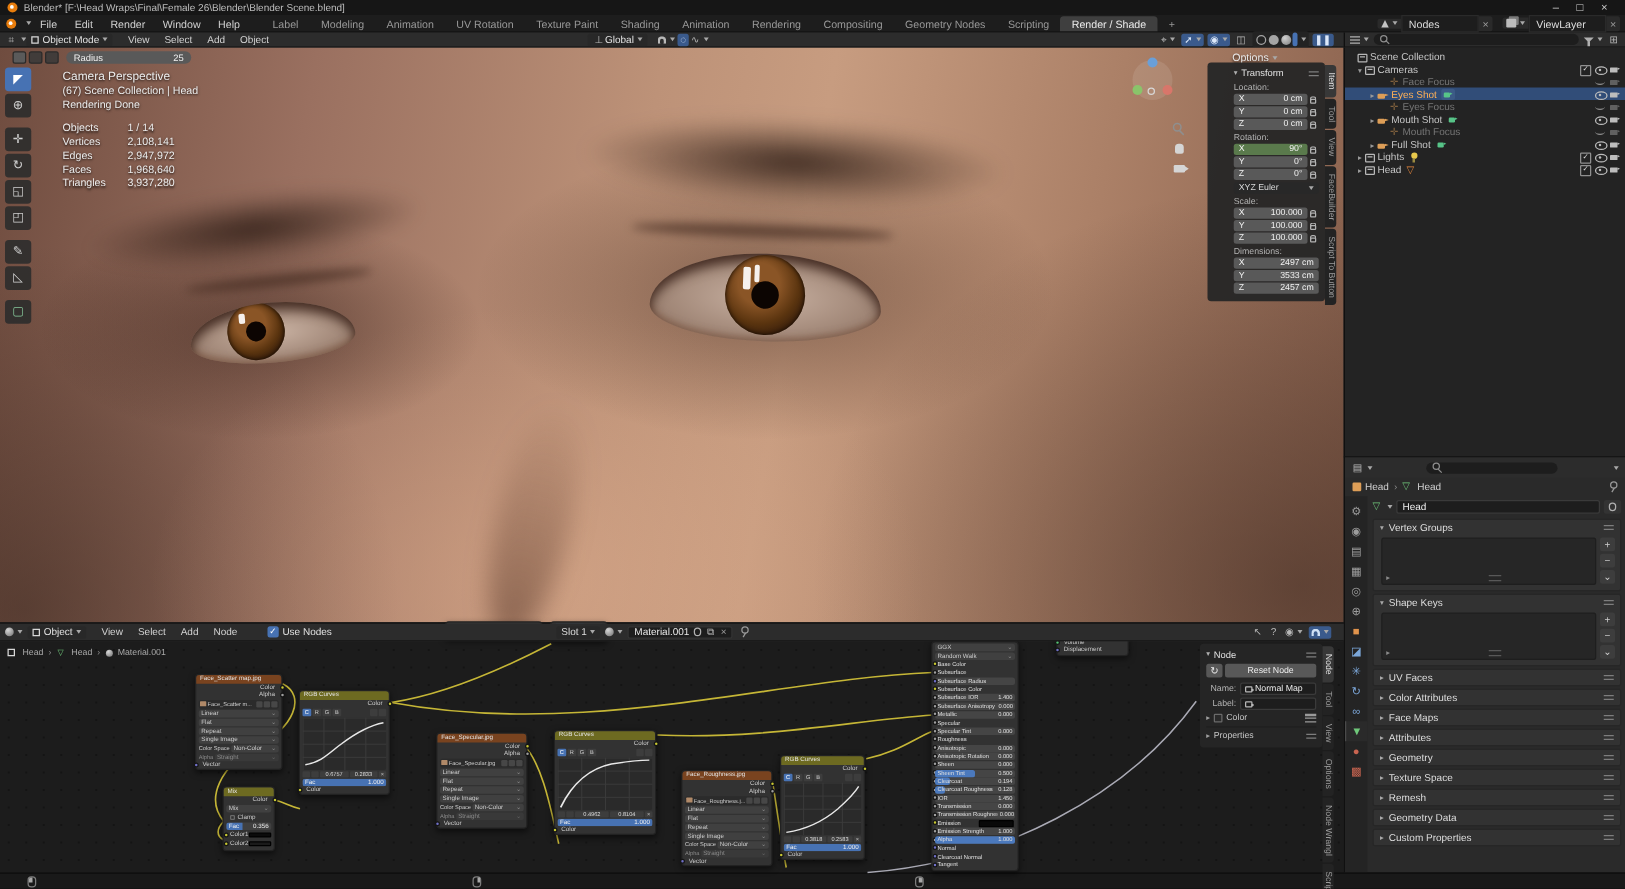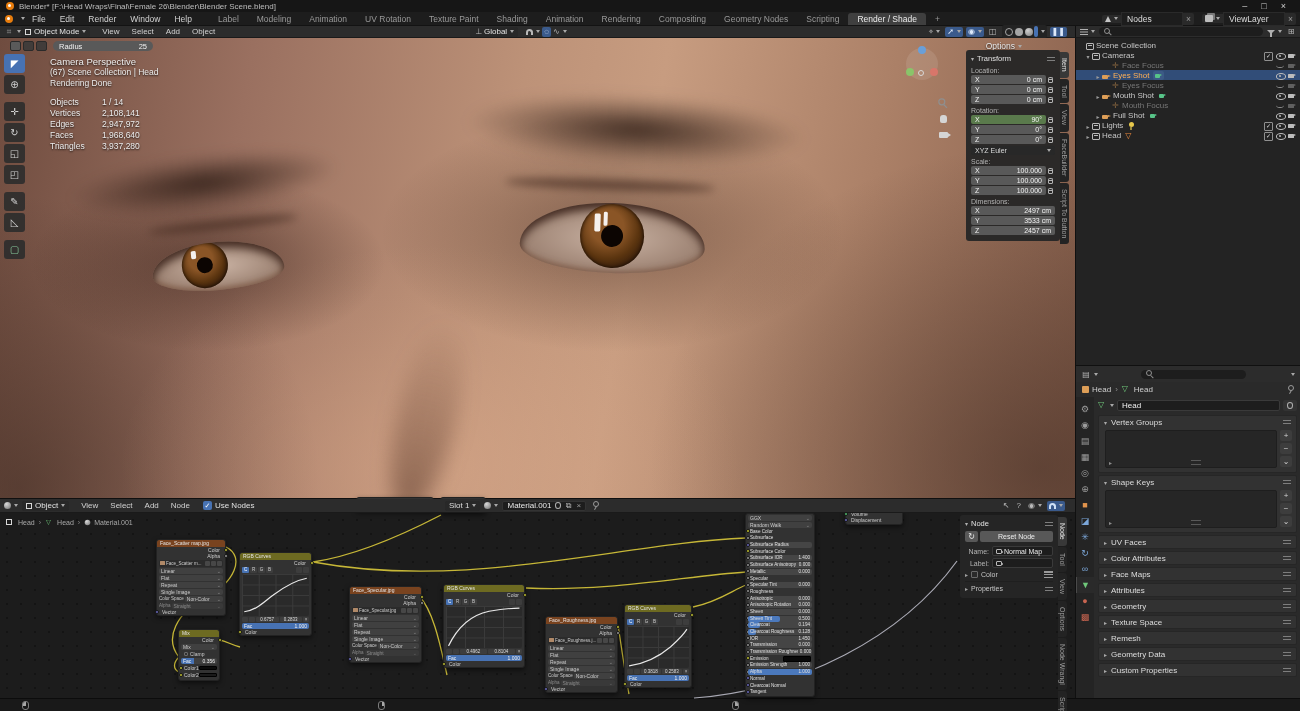--- a/index.html
+++ b/index.html
@@ -82,21 +82,21 @@
 .statrow{display:flex}
 .statrow .k{width:52px}
 .options{right:53px;top:3px;position:absolute;display:flex;align-items:center;color:#e8e8e8;text-shadow:0 1px 2px rgba(0,0,0,.8)}
 .gizmo{left:906px;top:10px;width:32px;height:32px;border-radius:50%;background:rgba(255,255,255,.1);position:absolute}
 .gzdot{position:absolute;width:8px;height:8px;border-radius:50%}
 .vbtn{position:absolute;width:14px;height:14px;display:flex;align-items:center;justify-content:center;color:#dadada}
 .handic{width:7px;height:8px;background:#d5d5d5;border-radius:3px 3px 2px 2px}
 .camic{width:9px;height:6px;background:#d5d5d5;border-radius:1px;position:relative}
 .camic::before{content:'';position:absolute;right:-3px;top:1px;border-top:2px solid transparent;border-bottom:2px solid transparent;border-left:3px solid #d5d5d5}
 
-.npanel{left:966px;top:12px;width:94px;position:absolute;background:rgba(38,38,38,.96);border-radius:3px;padding:3px 5px 5px 5px;font-size:7px;color:#c8c8c8}
+.npanel{left:966px;top:12px;width:94px;position:absolute;background:rgba(38,38,38,.96);border-radius:3px;padding:3px 5px 5px 21px;font-size:7px;color:#c8c8c8}
 .nphead{display:flex;align-items:center;font-size:7.5px;color:#e0e0e0;height:11px}
 .nphead::before{content:'▾';margin-right:3px;color:#b0b0b0;font-size:6px}
 .grip{width:8px;height:4px;border-top:1px solid #7e7e7e;border-bottom:1px solid #7e7e7e;margin-left:auto}
 .nplab{margin:3px 0 1px 0;color:#b4b4b4}
 .trow{display:flex;align-items:center;margin-bottom:1px}
 .tfield{flex:1;height:9px;background:#595959;border-radius:2px;display:flex;align-items:center;justify-content:space-between;padding:0 4px;color:#f2f2f2}
 .tfield.anim{background:#5a7a4c}
 .lockc{width:9px;display:flex;justify-content:center}
 .lock{position:relative;width:5px;height:4px;border:1px solid #b2b2b2;border-radius:1px;margin-top:3px}
 .lock::before{content:'';position:absolute;top:-3.5px;left:-1px;width:3px;height:3.5px;border:1px solid #b2b2b2;border-bottom:none;border-radius:2px 2px 0 0}
@@ -1340,21 +1340,21 @@
           <span class="cubeic"></span>
           <span>Object</span>
           <span class="car"></span>
         </span>
       <span class="fx">
           <span class="hmenu">View</span>
           <span class="hmenu">Select</span>
           <span class="hmenu">Add</span>
           <span class="hmenu">Node</span>
         </span>
-      <span class="fx" style="margin-left:7px">
+      <span class="fx" style="margin-left:18px">
           <span class="chkon">✓</span>
           <span style="color:#e0e0e0">Use Nodes</span>
         </span>
       <span class="fx" style="position:absolute;left:445px;gap:4px">
         <span class="slotbox">
             <span>Slot 1</span>
             <span class="car"></span>
           </span>
         <span class="fx">
             <span class="ic-matsph"></span>

